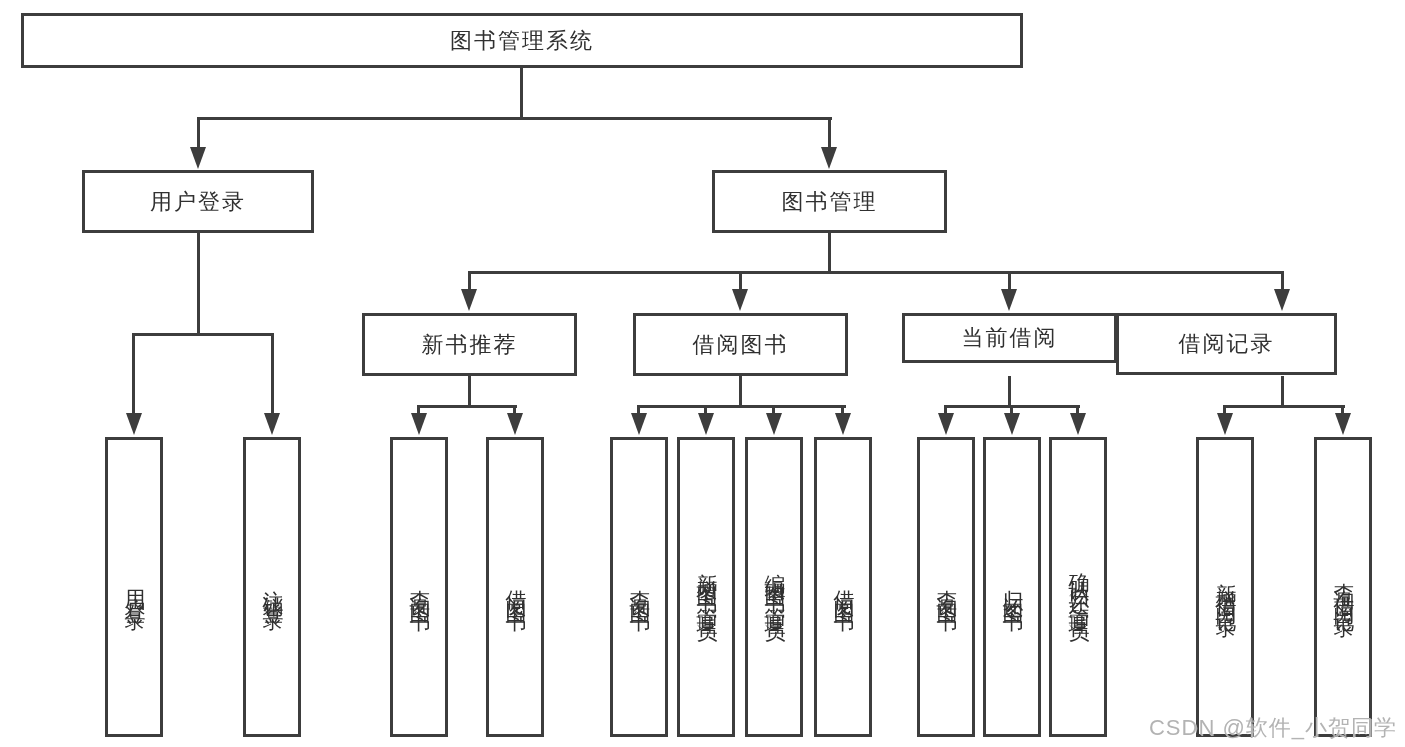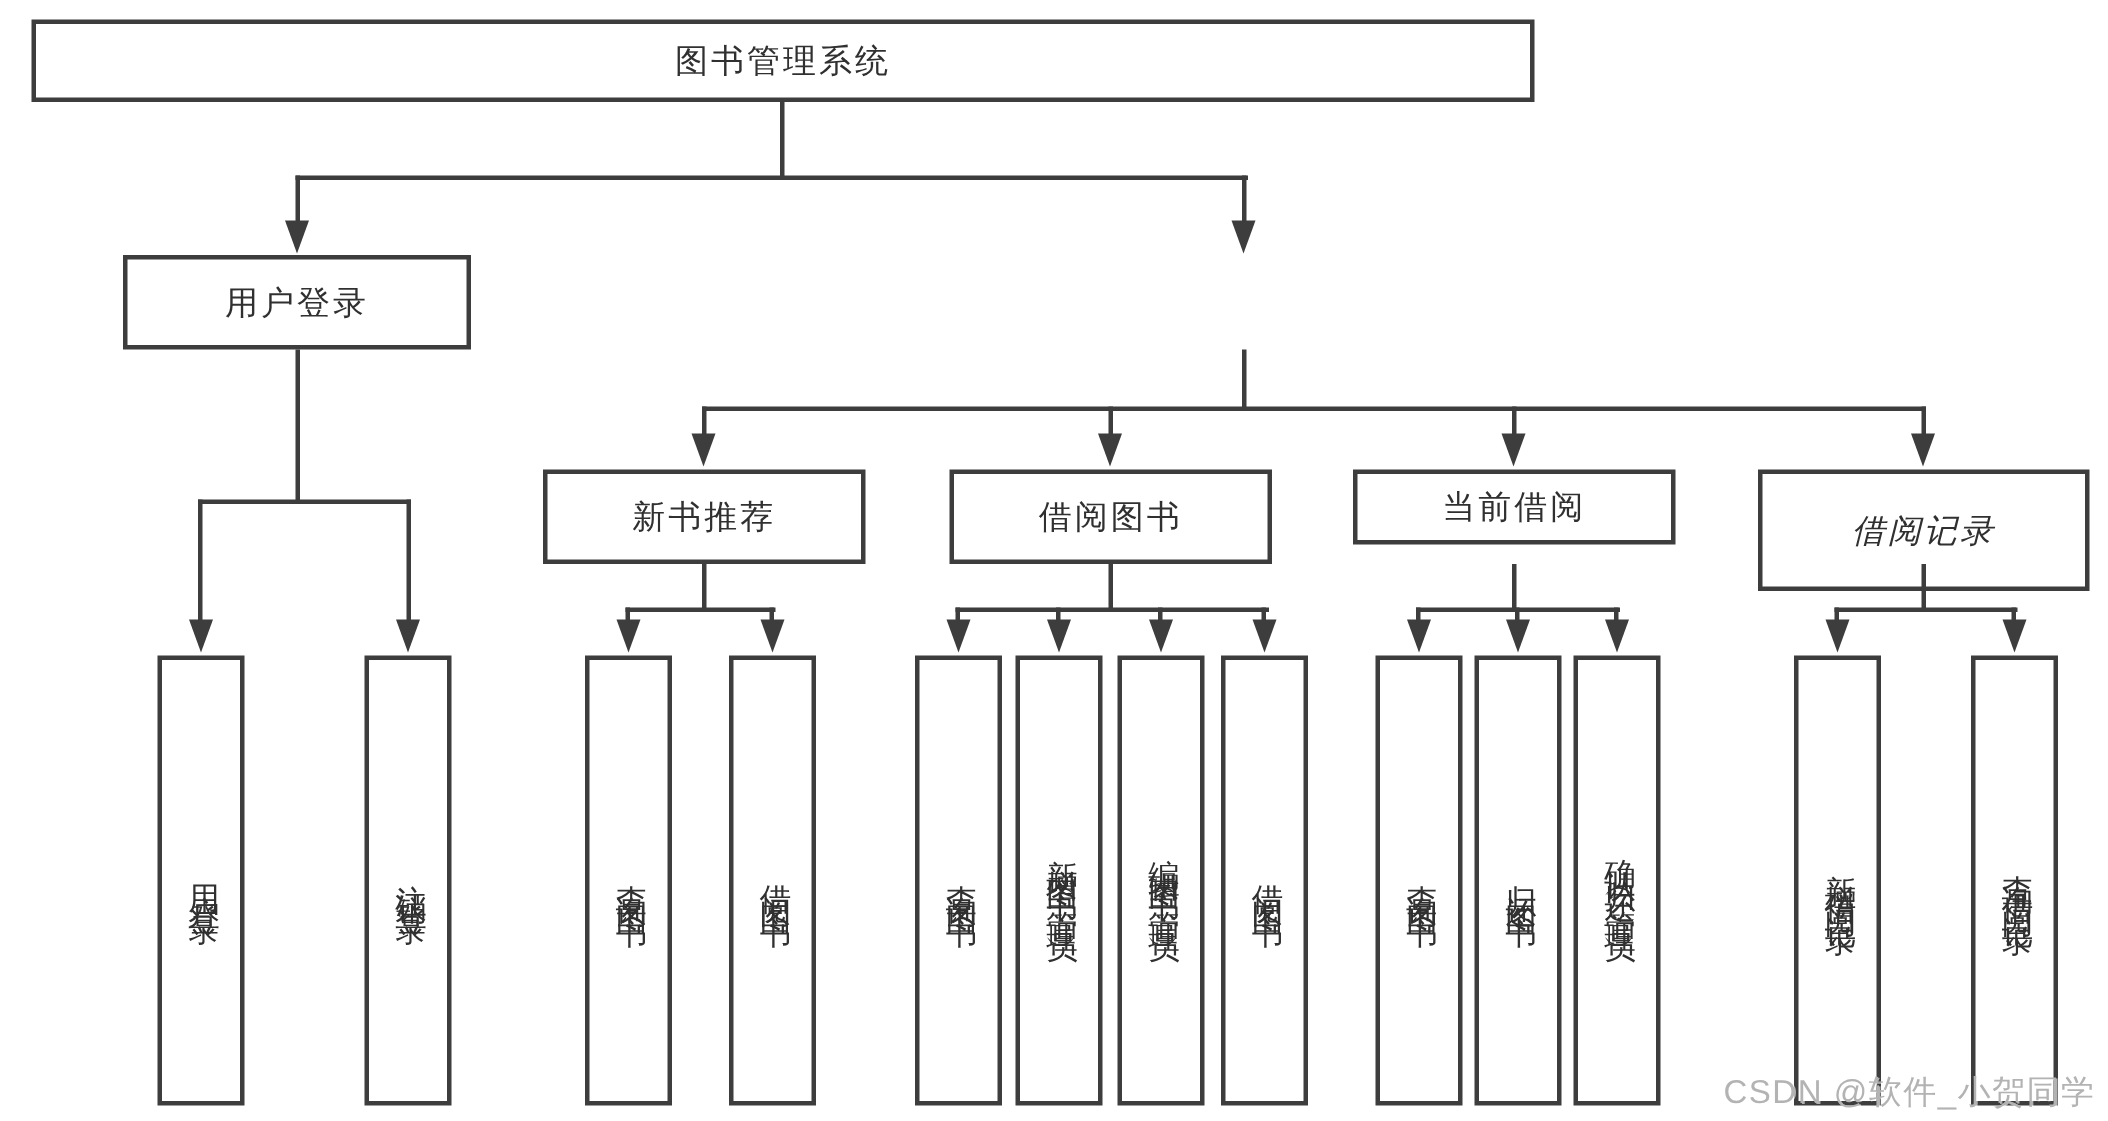--- a/index.html
+++ b/index.html
@@ -62,25 +62,26 @@
   }
 </style>
 </head>
 <body>
 
 <div id="canvas" style="--line-col: #3d3d3d; --text-col: #303030; --box-bg: #ffffff; --page-bg: #ffffff; --wm-col: #b3b3b3;">
 
   <div class="hbox" style="left:21px; top:13px; width:1002px; height:55px;">图书管理系统</div>
 
   <div class="hbox" style="left:82px; top:170px; width:232px; height:63px;">用户登录</div>
+  <div class="hbox" style="left:712px; top:170px; width:235px; height:63px;">图书管理</div>
 
   <div class="hbox" style="left:362px; top:313px; width:215px; height:63px;">新书推荐</div>
   <div class="hbox" style="left:633px; top:313px; width:215px; height:63px;">借阅图书</div>
   <div class="hbox" style="left:902px; top:313px; width:215px; height:50px;">当前借阅</div>
-  <div class="hbox" style="left:1172px; top:313px; width:221px; height:81px;font-style:italic;">借阅记录</div>
+  <div class="hbox" style="left:1116px; top:313px; width:221px; height:62px;">借阅记录</div>
 
   <div class="vbox" style="left:105px; top:437px;">用户登录</div>
   <div class="vbox" style="left:243px; top:437px;">注销登录</div>
 
   <div class="vbox" style="left:390px; top:437px;">查询图书</div>
   <div class="vbox" style="left:486px; top:437px;">借阅图书</div>
 
   <div class="vbox" style="left:610px; top:437px;">查询图书</div>
   <div class="vbox" style="left:677px; top:437px;">新增图书（管理员）</div>
   <div class="vbox" style="left:745px; top:437px;">编辑图书（管理员）</div>

